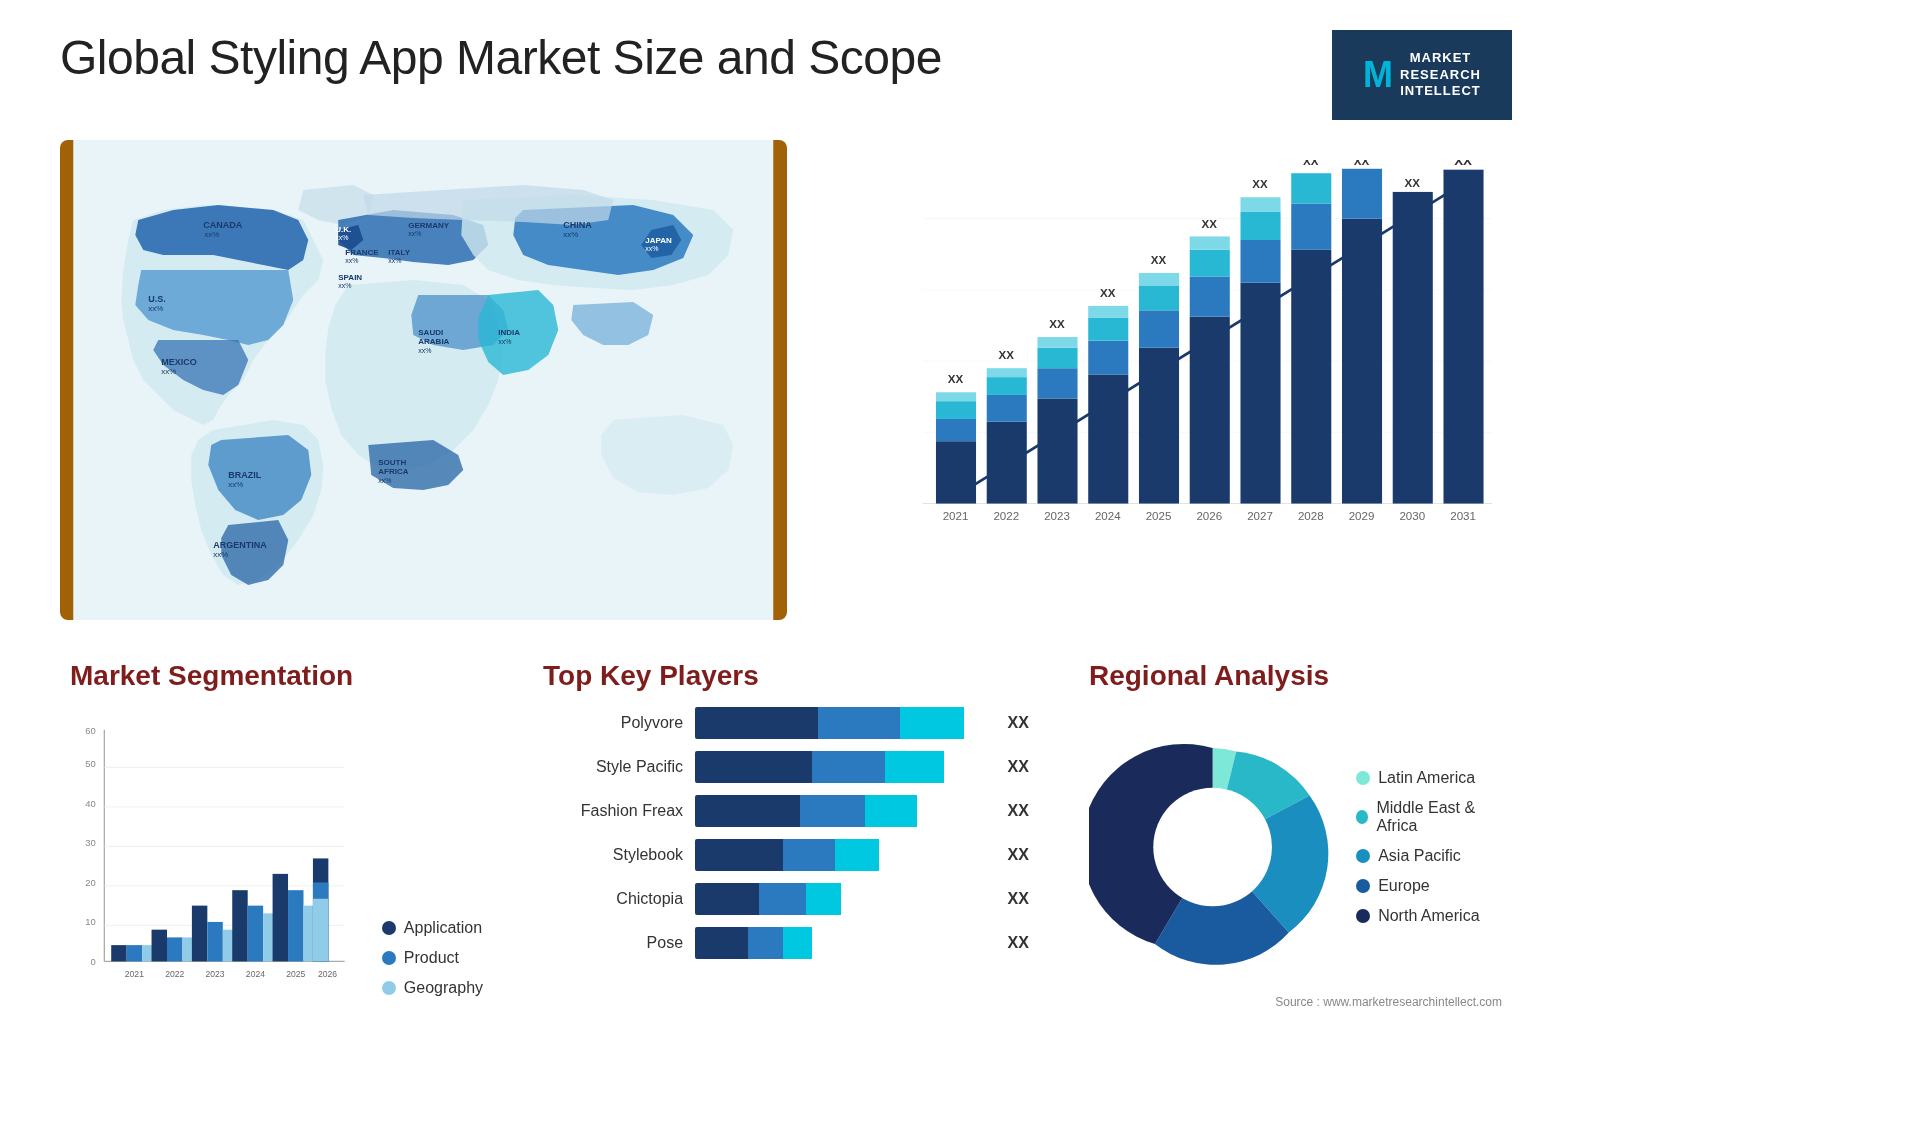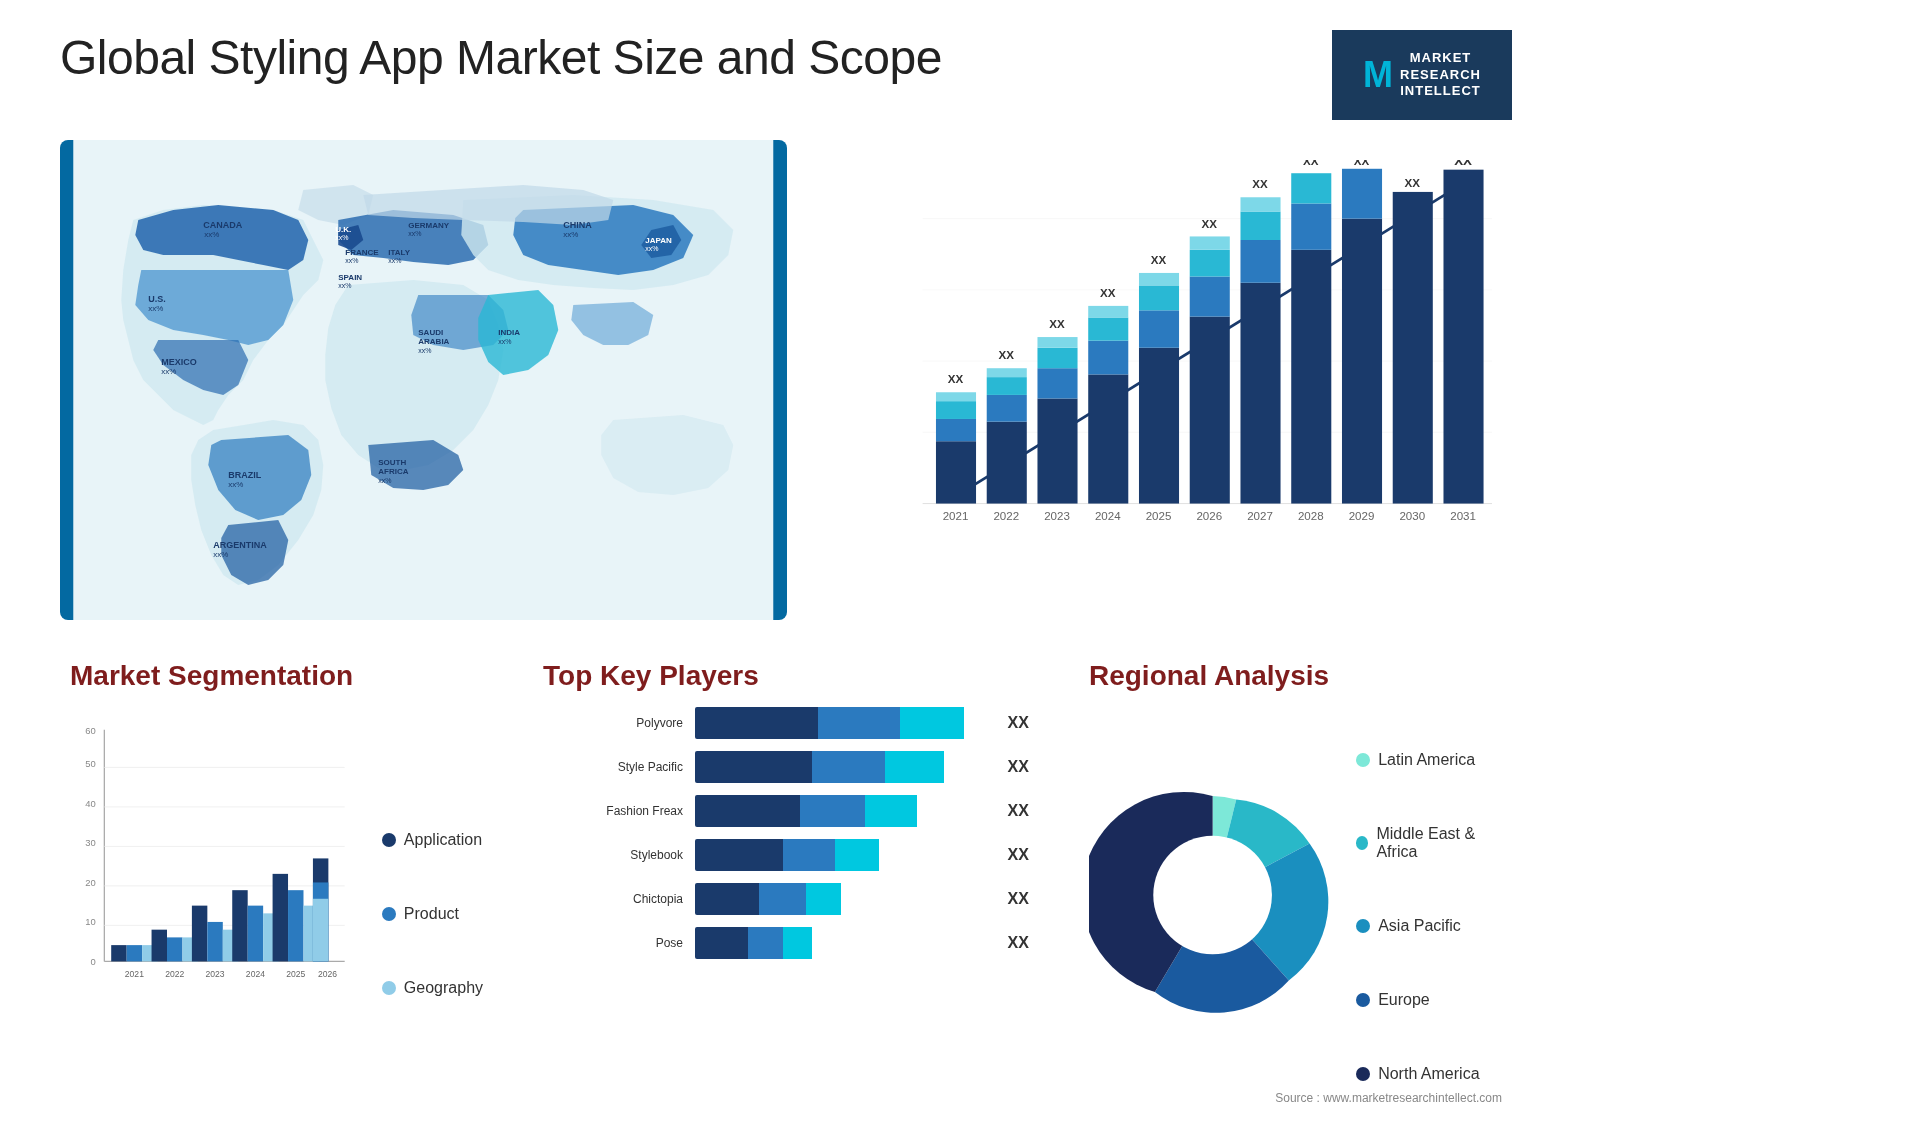--- a/index.html
+++ b/index.html
@@ -67,21 +67,21 @@
       display: flex;
       gap: 40px;
       margin-bottom: 30px;
       height: 480px;
     }
 
     
     .map-container {
       flex: 1.2;
       position: relative;
-      background: #0369a1;
+      background: #a16207;
       border-radius: 8px;
       overflow: hidden;
     }
 
     
     .bar-chart-container {
       flex: 1;
       position: relative;
       padding: 20px 20px 40px 60px;
     }
@@ -120,21 +120,20 @@
       gap: 12px;
       padding-bottom: 30px;
       justify-content: flex-end;
     }
     .legend-item {
       display: flex;
       align-items: center;
       gap: 8px;
       font-size: 16px;
       color: #333;
-      margin-top: 44px;
     }
     .legend-dot {
       width: 14px;
       height: 14px;
       border-radius: 50%;
     }
 
     
     .players-container {
       flex: 1;
@@ -144,21 +143,21 @@
       margin-top: 10px;
     }
     .player-row {
       display: flex;
       align-items: center;
       margin-bottom: 12px;
       gap: 12px;
     }
     .player-name {
       width: 140px;
-      font-size: 12px;
+      font-size: 16px;
       color: #333;
       text-align: right;
       flex-shrink: 0;
     }
     .player-bar-wrap {
       flex: 1;
       height: 32px;
       position: relative;
     }
     .player-bar {

